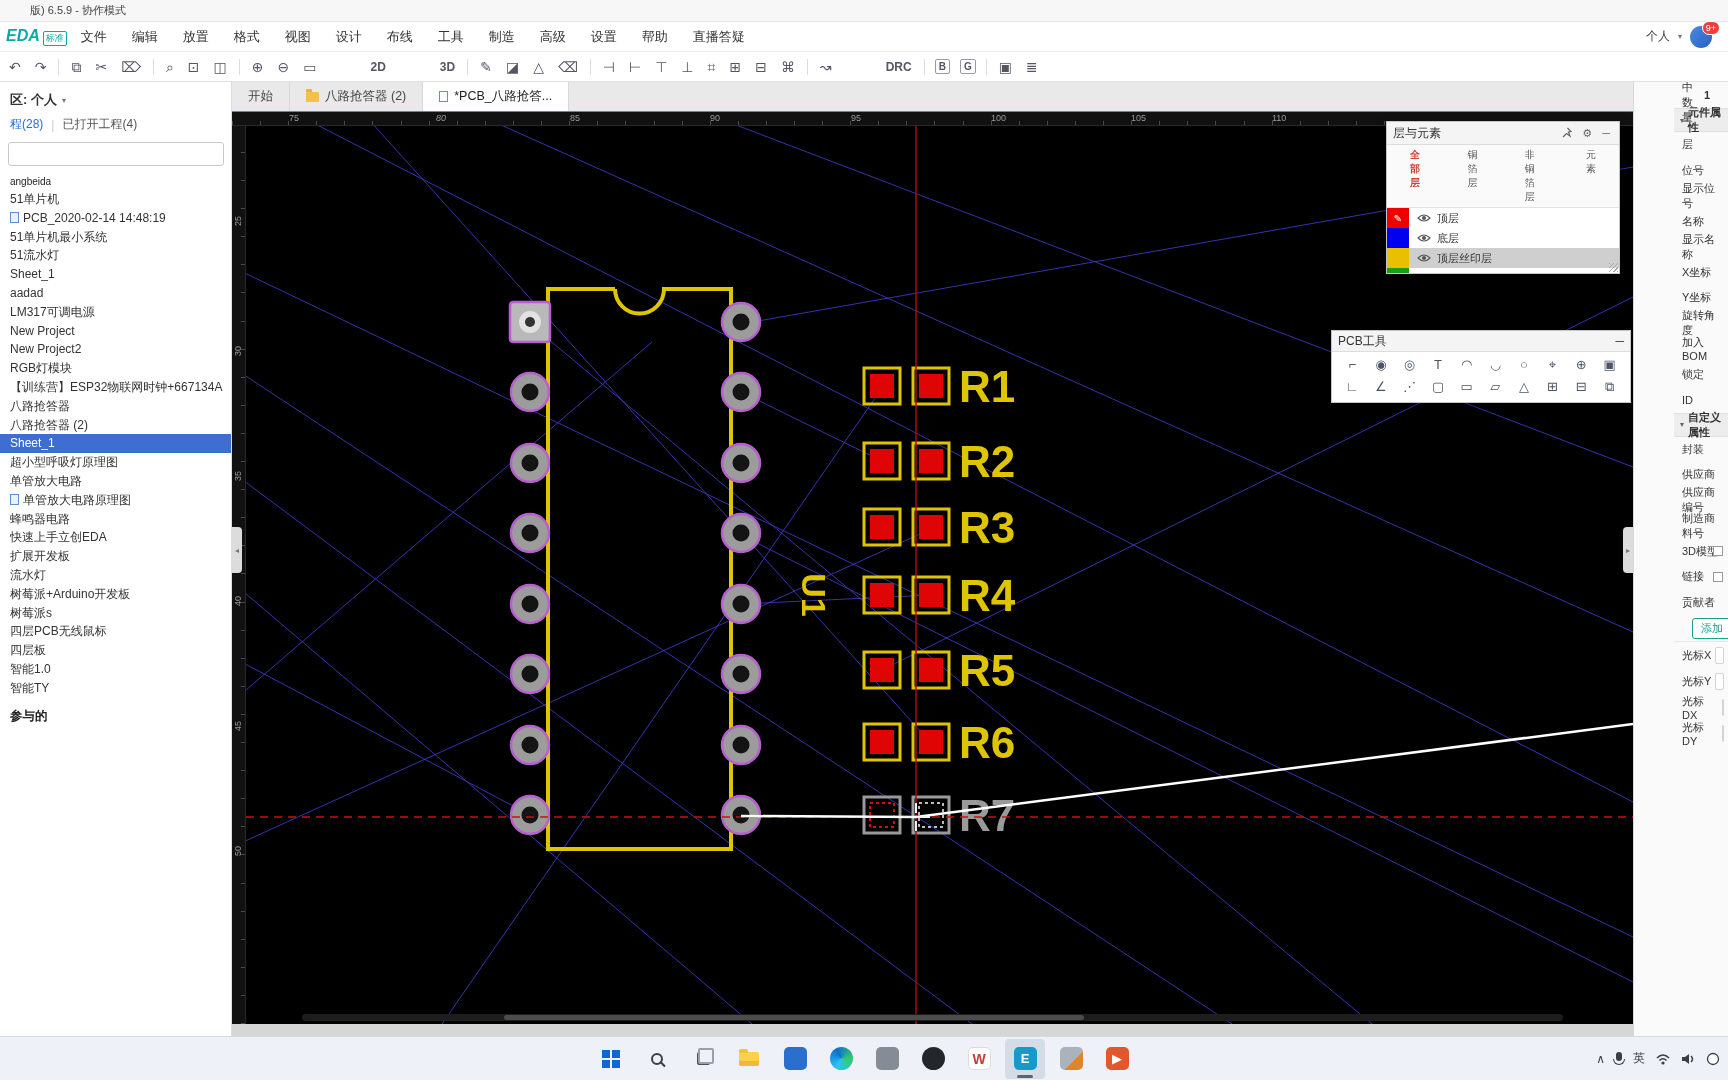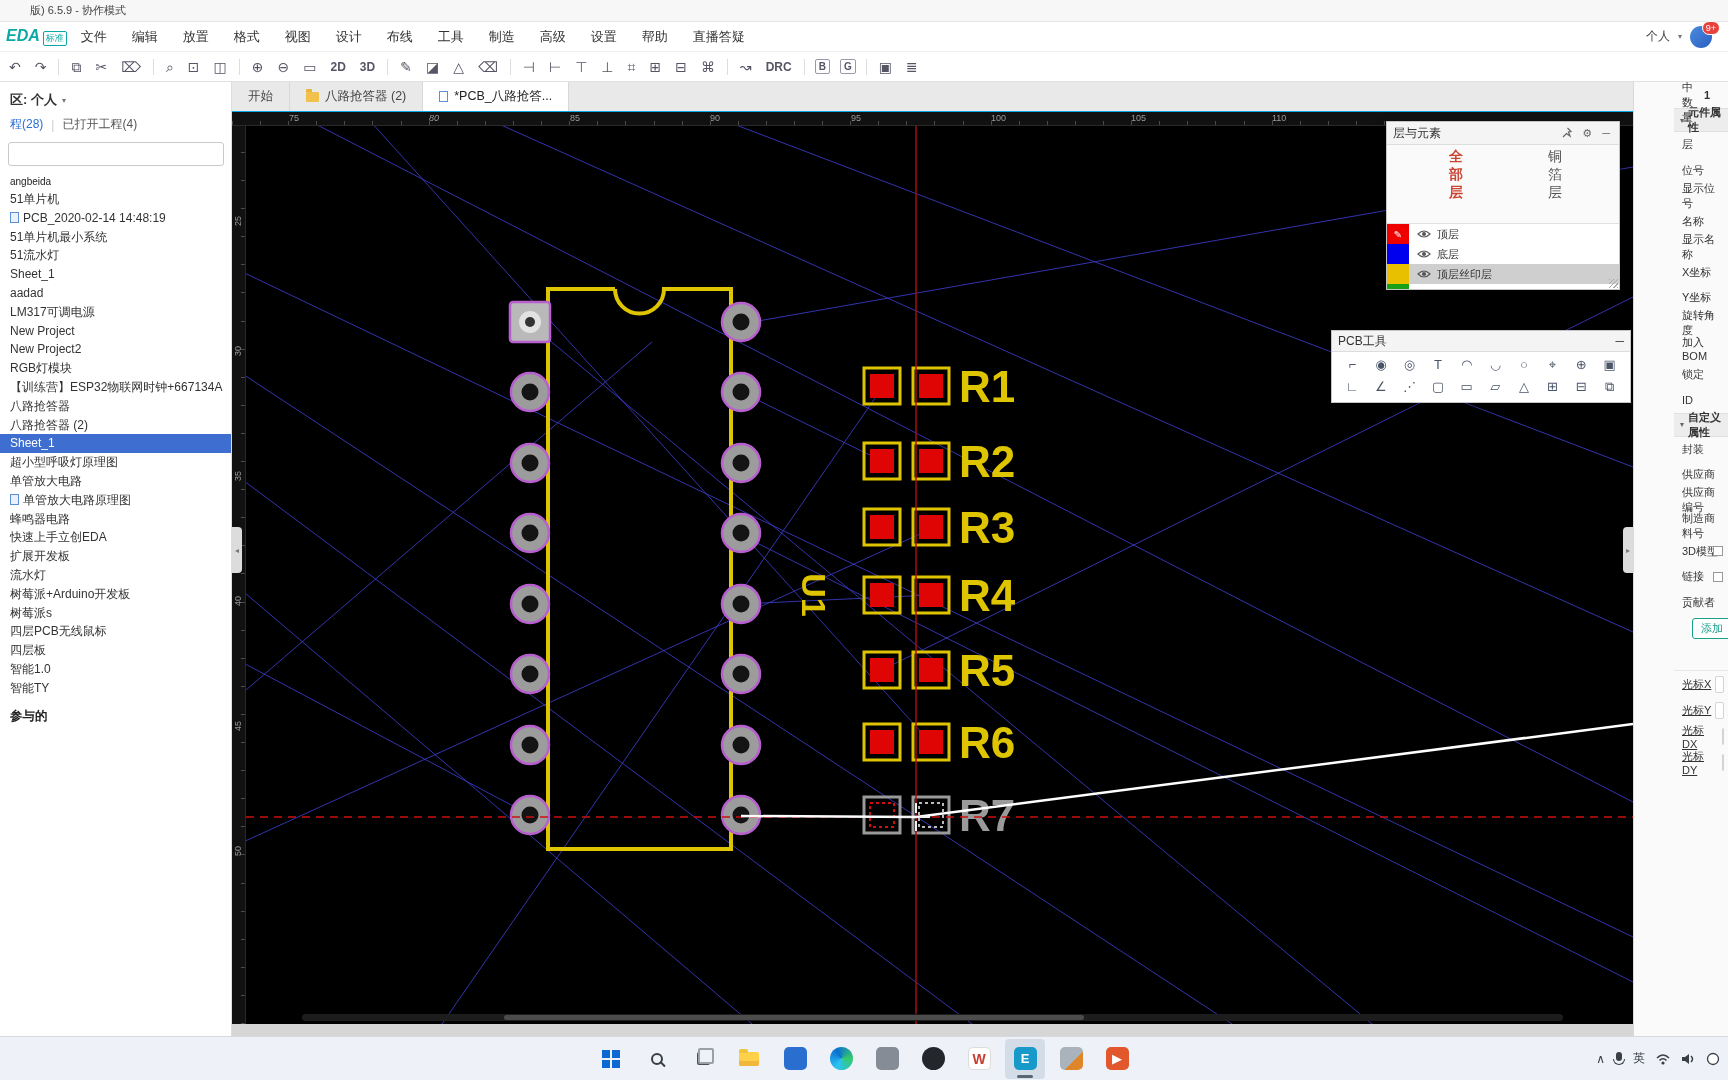--- a/index.html
+++ b/index.html
@@ -18,21 +18,21 @@
   .menu-item { cursor:pointer; white-space:nowrap; }
   .menubar-right { margin-left:auto; display:flex; align-items:center; gap:8px; padding-right:16px; }
   .user-label { font-size:12px; color:#444; }
   .caret { font-size:8px; color:#777; }
   .avatar { position:relative; width:22px; height:22px; border-radius:50%; background:linear-gradient(135deg,#4b8be0,#2a5fc0); display:inline-block; }
   .avatar .badge { position:absolute; top:-5px; right:-8px; background:#e8413c; color:#fff; font-size:9px; line-height:12px; padding:0 3px; border-radius:7px; border:1px solid #fff; }
 
   
   .toolbar { position:absolute; left:0; top:52px; width:100%; height:30px; background:#fff; border-bottom:1px solid #e2e2e2; display:flex; align-items:center; padding-left:2px; }
   .tool-ico { font-size:14px; color:#556; padding:0 7px; cursor:pointer; line-height:28px; }
-  .tool-txt { font-size:12px; font-weight:bold; color:#556; padding:0 7px; cursor:pointer; }
+  .tool-txt { font-size:12px; font-weight:bold; color:#556; padding:0 7px; cursor:pointer;margin-left:40px; }
   .tool-boxed { font-size:10px; font-weight:bold; color:#556; border:1px solid #99a; border-radius:2px; padding:0 3px; margin:0 5px; line-height:13px; cursor:pointer; }
   .tool-sep { width:1px; height:16px; background:#ddd; margin:0 5px; }
 
   
   .sidebar { position:absolute; left:0; top:82px; width:232px; bottom:44px; background:#fff; border-right:1px solid #ddd; overflow:hidden; }
   .ws-row { padding:9px 10px 2px; font-size:13px; font-weight:bold; color:#333; display:flex; align-items:center; gap:5px; cursor:pointer; }
   .filter-row { padding:5px 10px 2px; font-size:12px; color:#555; display:flex; gap:8px; align-items:center; }
   .filter-row .link { color:#2a6fd3; cursor:pointer; }
   .filter-row .sep2 { color:#ccc; }
   .search { display:block; margin:7px 8px 4px; width:216px; height:24px; border:1px solid #c9c9c9; border-radius:3px; outline:none; padding:0 6px; font-size:12px; }
@@ -65,21 +65,21 @@
 
   .collapse-left { position:absolute; left:0; top:415px; width:10px; height:46px; background:#dcdcdc; border-radius:0 4px 4px 0; color:#777; font-size:8px; display:flex; align-items:center; justify-content:center; z-index:11; cursor:pointer; }
   .collapse-right { position:absolute; right:0; top:415px; width:10px; height:46px; background:#dcdcdc; border-radius:4px 0 0 4px; color:#777; font-size:8px; display:flex; align-items:center; justify-content:center; z-index:11; cursor:pointer; }
 
   
   .layers-panel { position:absolute; top:9px; right:13px; width:234px; background:#fff; border:1px solid #c5c5c5; box-shadow:0 3px 10px rgba(0,0,0,.4); z-index:10; }
   .lp-head { height:23px; display:flex; align-items:center; padding:0 6px; background:#f4f4f4; border-bottom:1px solid #ddd; font-size:12px; color:#333; gap:4px; }
   .lp-head .ttl { flex:1; }
   .lp-head .hico { color:#666; font-size:11px; cursor:pointer; padding:0 3px; }
   .lp-tabs { display:flex; border-bottom:1px solid #e2e2e2; background:#fafafa; }
-  .lp-tab { font-size:14px; padding:3px 23px; color:#555; cursor:pointer;margin-left:39px; }
+  .lp-tab { font-size:10px; padding:3px 23px; color:#555; cursor:pointer; }
   .lp-tab.active { color:#c43; font-weight:bold; }
   .layer-row { display:flex; align-items:center; height:20px; padding-right:4px; cursor:pointer; }
   .layer-row.sel { background:#cfcfcf; }
   .swatch { width:22px; height:20px; margin-right:6px; display:flex; align-items:center; justify-content:center; color:#fff; font-size:10px; flex:none; }
   .eye { width:18px; display:flex; justify-content:center; margin-right:4px; cursor:pointer; }
   .layer-name { font-size:11px; color:#333; }
   .layer-sliver { width:22px; height:5px; background:#18a018; }
   .lp-resize { position:absolute; right:1px; bottom:1px; width:9px; height:9px; background:repeating-linear-gradient(135deg,#aaa 0 1px,transparent 1px 3px); }
 
   
@@ -92,21 +92,21 @@
   
   .rightbar { position:absolute; right:0; top:82px; width:95px; bottom:44px; background:#fafafa; border-left:1px solid #d9d9d9; font-size:11px; overflow:hidden;padding-left:40px; }
   .count-row { height:26px; display:flex; align-items:center; justify-content:space-between; padding:0 18px 0 8px; color:#333; }
   .count-val { font-weight:bold; }
   .section { height:24px; background:#ededee; display:flex; align-items:center; gap:4px; padding:0 6px; font-weight:bold; color:#333; border-top:1px solid #e0e0e0; border-bottom:1px solid #e0e0e0; cursor:pointer; }
   .section .arr { font-size:8px; color:#666; }
   .prop-row { height:25.5px; display:flex; align-items:center; padding:0 8px; color:#333; position:relative; cursor:pointer; }
   .mini-box { position:absolute; right:5px; width:10px; height:10px; border:1px solid #999; background:#fff; }
   .add-row { height:26px; display:flex; justify-content:flex-end; align-items:center; }
   .add-btn { font-size:11px; color:#17a08c; border:1px solid #17a08c; background:#fff; border-radius:3px; padding:2px 12px 2px 8px; margin-right:-8px; cursor:pointer; }
-  .cursor-block { margin-top:29px; border-top:1px solid #e8e8e8;text-decoration:underline; }
+  .cursor-block { margin-top:0; border-top:1px solid #e8e8e8; }
   .cursor-row { height:26px; display:flex; align-items:center; gap:4px; padding:0 4px 0 8px; color:#333; }
   .cursor-row .val { flex:1; height:17px; background:#fff; border:1px solid #d4d4d4; border-radius:2px; }
 
   
   .taskbar { position:absolute; left:0; bottom:0; width:100%; height:44px; background:#eef1f7; border-top:1px solid #d5d9e0; }
   .tb-center { position:absolute; left:50%; top:0; height:100%; transform:translateX(-50%); display:flex; align-items:center; gap:6px; }
   .tb-icon { width:40px; height:40px; border-radius:4px; display:flex; align-items:center; justify-content:center; position:relative; cursor:pointer; }
   .tb-icon.active { background:#d4dce8; }
   .tb-icon.active::after { content:""; position:absolute; bottom:1px; left:12px; width:16px; height:3px; border-radius:2px; background:#5a6575; }
   .win-grid { display:grid; grid-template-columns:8px 8px; grid-template-rows:8px 8px; gap:2px; }
@@ -356,21 +356,21 @@
         <line x1="0" y1="705" x2="1401" y2="705" stroke="#cc1111" stroke-width="1.5" stroke-dasharray="8,6"></line>
         <line x1="509" y1="704" x2="684" y2="705" stroke="#ffffff" stroke-width="2.5"></line>
         <line x1="684" y1="705" x2="1401" y2="612" stroke="#ffffff" stroke-width="2.5"></line>
         <line x1="670" y1="705" x2="680" y2="705" stroke="#f2f2f2" stroke-width="2"></line>
         <line x1="688" y1="705" x2="698" y2="705" stroke="#f2f2f2" stroke-width="2"></line>
         <line x1="684" y1="691" x2="684" y2="701" stroke="#f2f2f2" stroke-width="2"></line>
         <line x1="684" y1="709" x2="684" y2="719" stroke="#f2f2f2" stroke-width="2"></line>
       </svg>
     <div class="ruler-top" id="ruler-top">
         <span style="left: 57px;">75</span>
-        <span style="left: 197px; font-style: italic;">80</span>
+        <span style="left: 204px; font-style: italic;">80</span>
         <span style="left: 338px;">85</span>
         <span style="left: 478px;">90</span>
         <span style="left: 619px;">95</span>
         <span style="left: 759px;">100</span>
         <span style="left: 899px;">105</span>
         <span style="left: 1040px;">110</span>
       </div>
     <div class="ruler-left" id="ruler-left">
         <span style="top: 90px;">25</span>
         <span style="top: 220px;">30</span>

